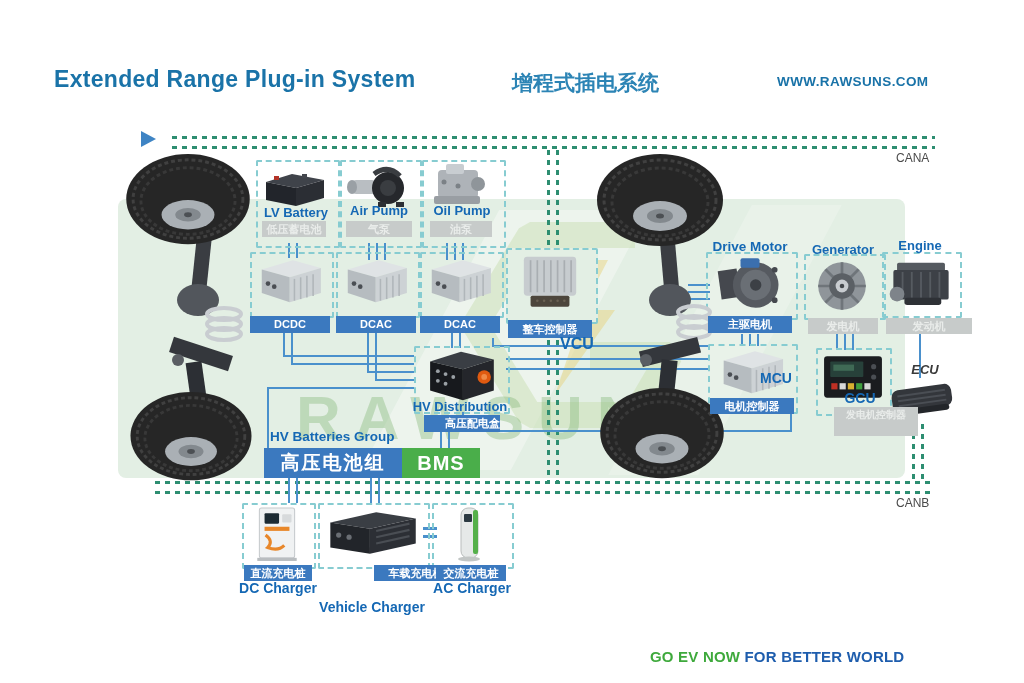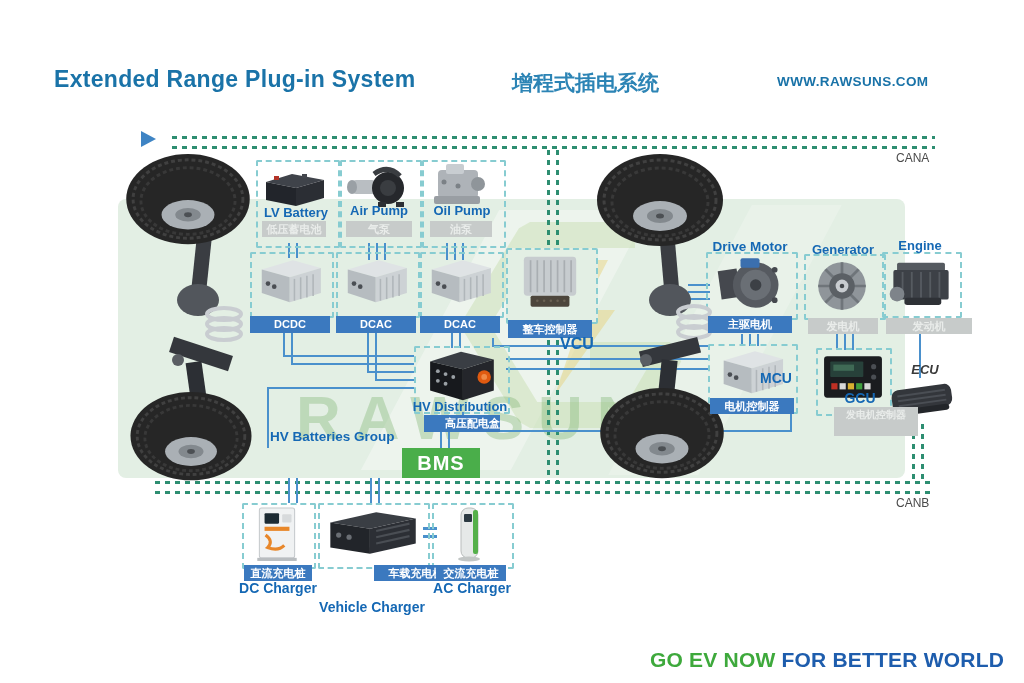--- a/index.html
+++ b/index.html
@@ -24,21 +24,21 @@
   .clh{height:2px;}
   .clv{width:2px;}
   .clthick{height:3px;}
   
   .entext{font-size:13px;font-weight:bold;color:#1568b4;text-align:center;line-height:15px;}
   .blabel{background:#3b79bf;color:#fff;font-size:11px;font-weight:bold;text-align:center;line-height:17px;}
   .glabel{background:#c7cbca;color:#e9ecea;font-size:11px;font-weight:bold;text-align:center;line-height:16px;}
   .bigbox{font-size:19px;font-weight:bold;line-height:30px;letter-spacing:2px;}
   .bmsbox{background:#4aae4a;color:#fff;font-size:20px;font-weight:bold;text-align:center;line-height:30px;letter-spacing:1px;}
   .darktext{color:#3a3a3a;font-style:italic;}
-  .footer{font-size:21px;font-weight:bold;letter-spacing:.2px;white-space:nowrap;}
+  .footer{font-size:15px;font-weight:bold;letter-spacing:.2px;white-space:nowrap;}
   .footer .g{color:#3ea93c;}
   .footer .b{color:#1e5dad;}
   .arrow{width:0;height:0;border-left:15px solid #3e84c4;border-top:8px solid transparent;border-bottom:8px solid transparent;}
   .wm-text{font-size:62px;font-weight:bold;letter-spacing:14px;color:rgba(128,182,116,.38);}
   svg{display:block;}
 </style>
 </head>
 <body>
 
 <div id="stage">
@@ -427,20 +427,21 @@
   <div class="abs entext" style="left:752px;top:371px;width:48px;font-size:14px;">MCU</div>
   <div class="abs blabel" style="left:710px;top:398px;width:84px;height:16px;line-height:16px;">电机控制器</div>
   <div class="abs entext" style="left:834px;top:391px;width:52px;font-size:14px;">GCU</div>
   <div class="abs glabel" style="left:814px;top:407px;width:84px;height:29px;line-height:15px;font-size:10px;margin-left:20px;">发电机控制器</div>
   <div class="abs entext darktext" style="left:902px;top:362px;width:46px;font-size:13px;">ECU</div>
 
   <div class="abs entext" style="left:406px;top:399px;width:108px;">HV Distribution</div>
   <div class="abs blabel" style="left:424px;top:415px;width:76px;height:17px;text-align:right;">高压配电盒</div>
 
   <div class="abs entext" style="left:270px;top:429px;width:140px;font-size:13.5px;text-align:left;">HV Batteries Group</div>
+  <div class="abs blabel bigbox" style="left:264px;top:448px;width:138px;height:30px;">高压电池组</div>
   <div class="abs bmsbox" style="left:402px;top:448px;width:78px;height:30px;">BMS</div>
 
   <div class="abs blabel" style="left:244px;top:565px;width:68px;height:16px;line-height:16px;">直流充电桩</div>
   <div class="abs entext" style="left:232px;top:581px;width:92px;font-size:14px;">DC Charger</div>
   <div class="abs blabel" style="left:330px;top:565px;width:84px;height:16px;line-height:16px;margin-left:44px;">车载充电机</div>
   <div class="abs entext" style="left:312px;top:600px;width:120px;font-size:14px;">Vehicle Charger</div>
   <div class="abs blabel" style="left:436px;top:565px;width:70px;height:16px;line-height:16px;">交流充电桩</div>
   <div class="abs entext" style="left:428px;top:581px;width:88px;font-size:14px;">AC Charger</div>
 
   <div class="abs footer" style="left:650px;top:648px;">

